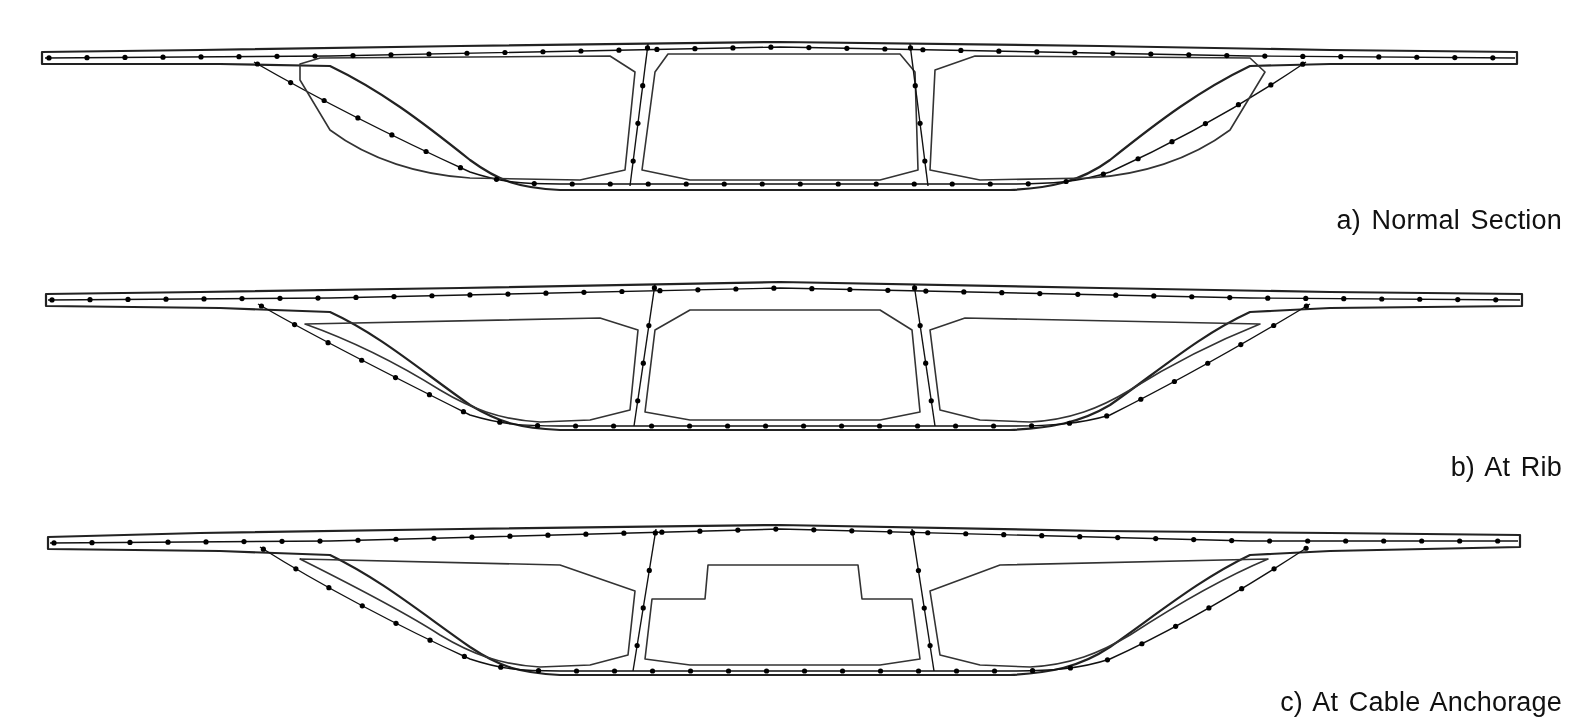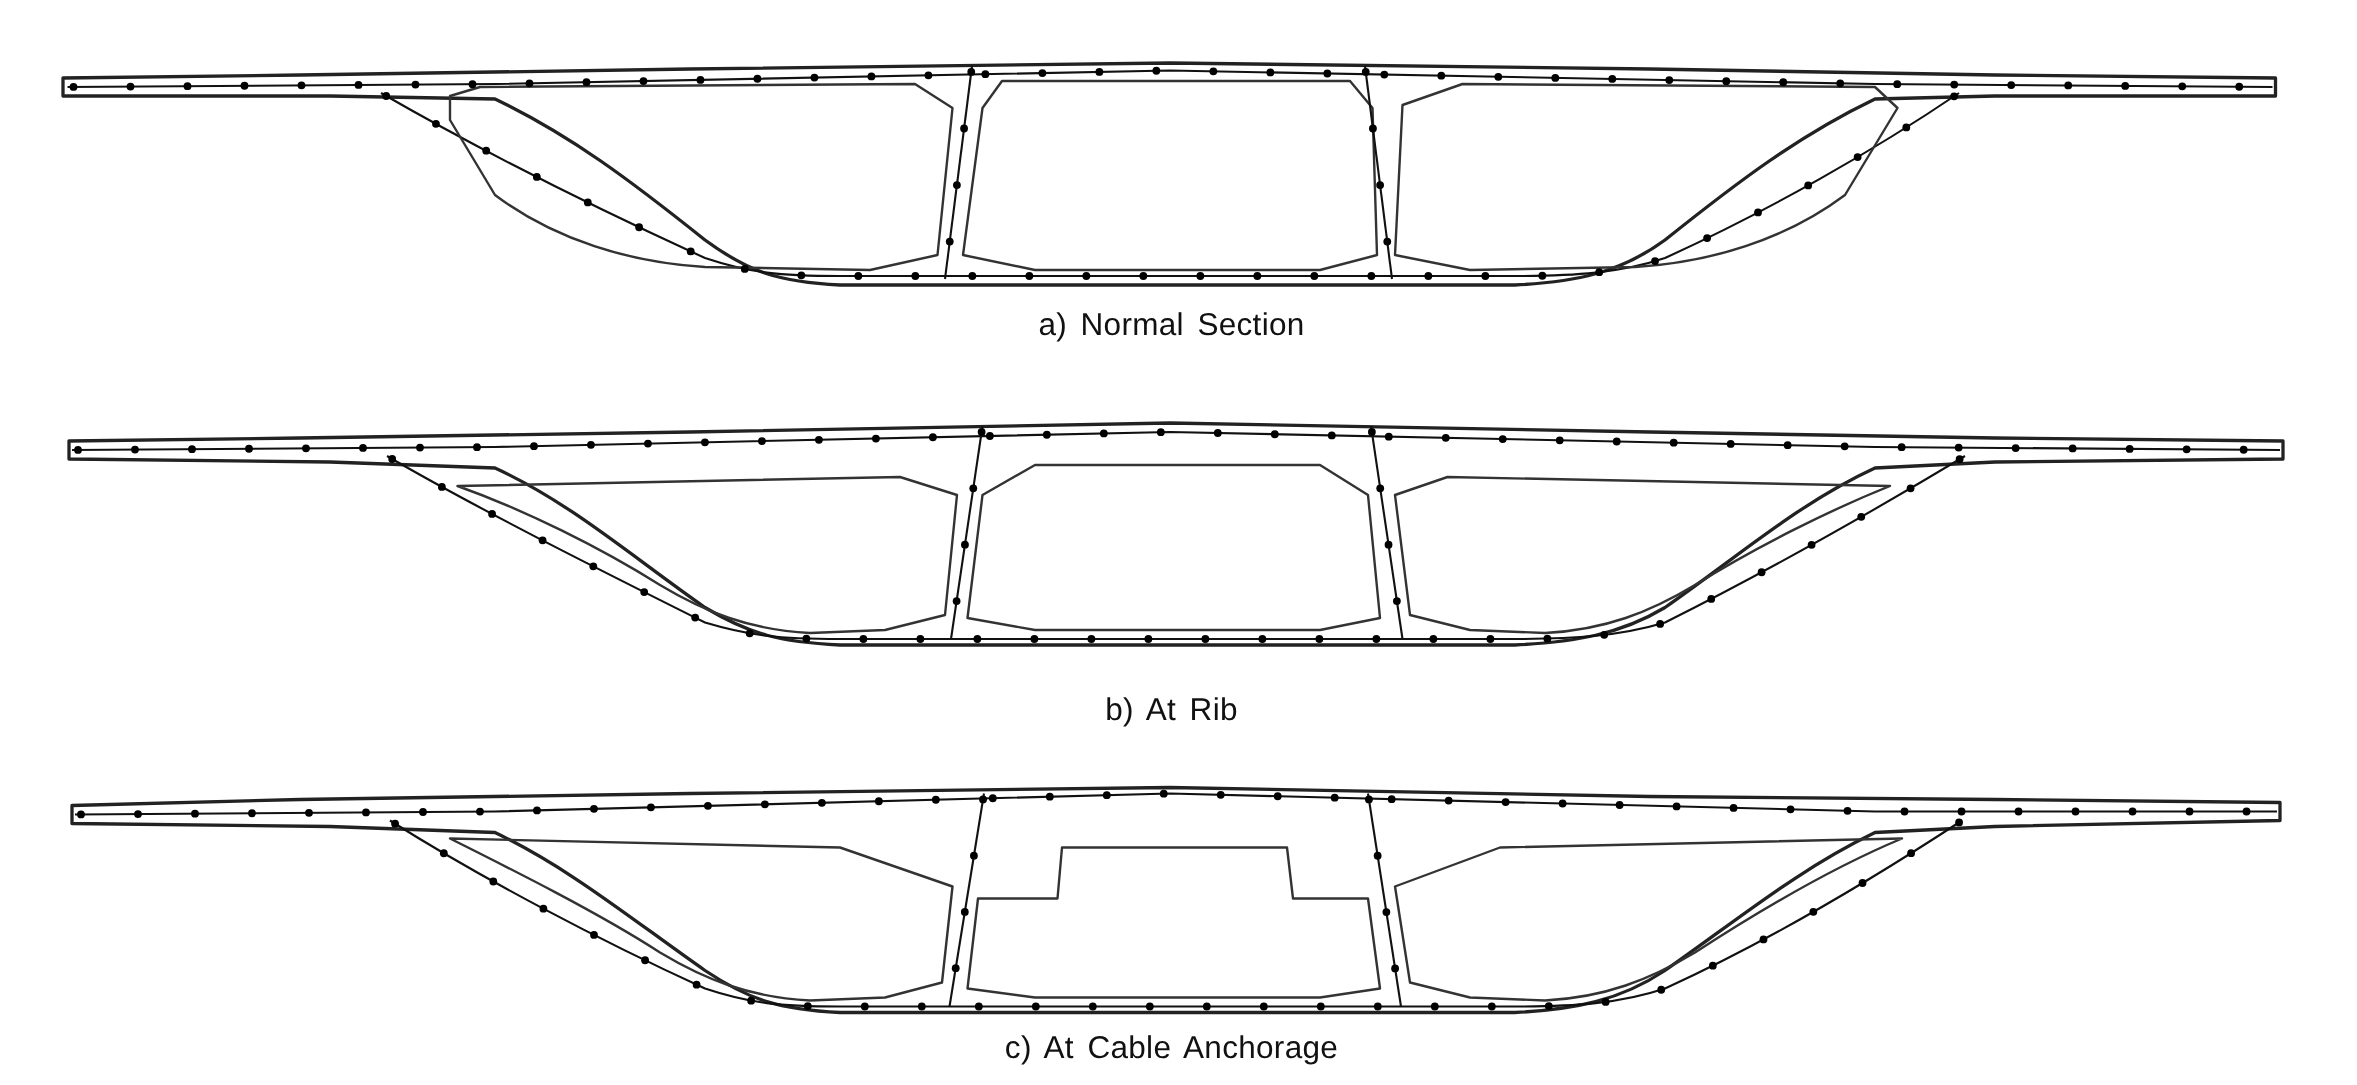--- a/index.html
+++ b/index.html
@@ -1,19 +1,19 @@
 <!DOCTYPE html>
 <html><head>
 <meta charset="utf-8">
 <style>
   html, body { margin: 0; padding: 0; background: #ffffff; }
   body { width: 1571px; height: 723px; position: relative; overflow: hidden; font-family: "Liberation Sans", sans-serif; }
   .panel { position: absolute; left: 0; width: 1571px; }
   .panel svg { position: absolute; left: 0; top: 0; }
-  .caption { position: absolute; left: 0; width: 1562px; text-align: center; font-size: 21px; color: #111; letter-spacing: 0.2px; word-spacing: 3px; }
+  .caption { position: absolute; left: 0; width: 1562px; text-align: right; font-size: 27px; color: #111; letter-spacing: 0.2px; word-spacing: 3px; }
   .outline { fill: none; stroke: #222; stroke-width: 2.2; stroke-linejoin: round; }
   .outline2 { fill: none; stroke: #333; stroke-width: 1.6; stroke-linejoin: round; }
   .rebar { fill: none; stroke: #111; stroke-width: 1.4; }
   .dot { fill: #000; }
 </style>
 </head>
 <body>
 
 <div class="panel" style="top:0;height:250px;">
   <svg width="1571" height="200" viewBox="0 0 1571 200">
@@ -198,21 +198,21 @@
       <circle cx="1306.406494140625" cy="66.15228271484375" r="2.6" class="dot"></circle>
       <circle cx="654.414794921875" cy="47.95697021484375" r="2.6" class="dot"></circle>
       <circle cx="648.8555297851562" cy="85.5481185913086" r="2.6" class="dot"></circle>
       <circle cx="643.2963256835938" cy="123.13926696777344" r="2.6" class="dot"></circle>
       <circle cx="637.737060546875" cy="160.7304229736328" r="2.6" class="dot"></circle>
       <circle cx="914.585205078125" cy="47.95697021484375" r="2.6" class="dot"></circle>
       <circle cx="920.1444091796875" cy="85.5481185913086" r="2.6" class="dot"></circle>
       <circle cx="925.7036743164062" cy="123.13926696777344" r="2.6" class="dot"></circle>
       <circle cx="931.262939453125" cy="160.7304229736328" r="2.6" class="dot"></circle>
     </svg>
-  <div class="caption" style="top:222px;">b) At Rib</div>
+  <div class="caption" style="top:212px;">b) At Rib</div>
 </div>
 
 <div class="panel" style="top:487px;height:247px;">
   <svg width="1571" height="200" viewBox="0 0 1571 200">
     <path class="outline" d="M48,50 L48,62 L220,64 L330,68 C380,92 420,125 470,160 C500,180 520,186 560,188 L1010,188 C1050,186 1080,180 1110,160 C1160,125 1200,92 1250,68 L1330,64 L1520,60 L1520,48 L1330,46 L1100,44 L780,38 L460,42 L200,46 Z"></path>
     <path class="rebar" d="M50,56 L330,54 L780,42 L1250,54 L1518,54"></path>
     <path class="rebar" d="M260,60 C320,98 400,140 470,172 C500,182 520,184 560,184 L1010,184 C1050,184 1080,182 1110,172 C1180,140 1250,98 1308,60"></path>
 
     <path class="outline2" d="M300,72 L560,78 L635,104 L628,168 L590,178 L540,180 C500,178 470,166 440,148 C400,122 340,92 300,72 Z"></path>
 

